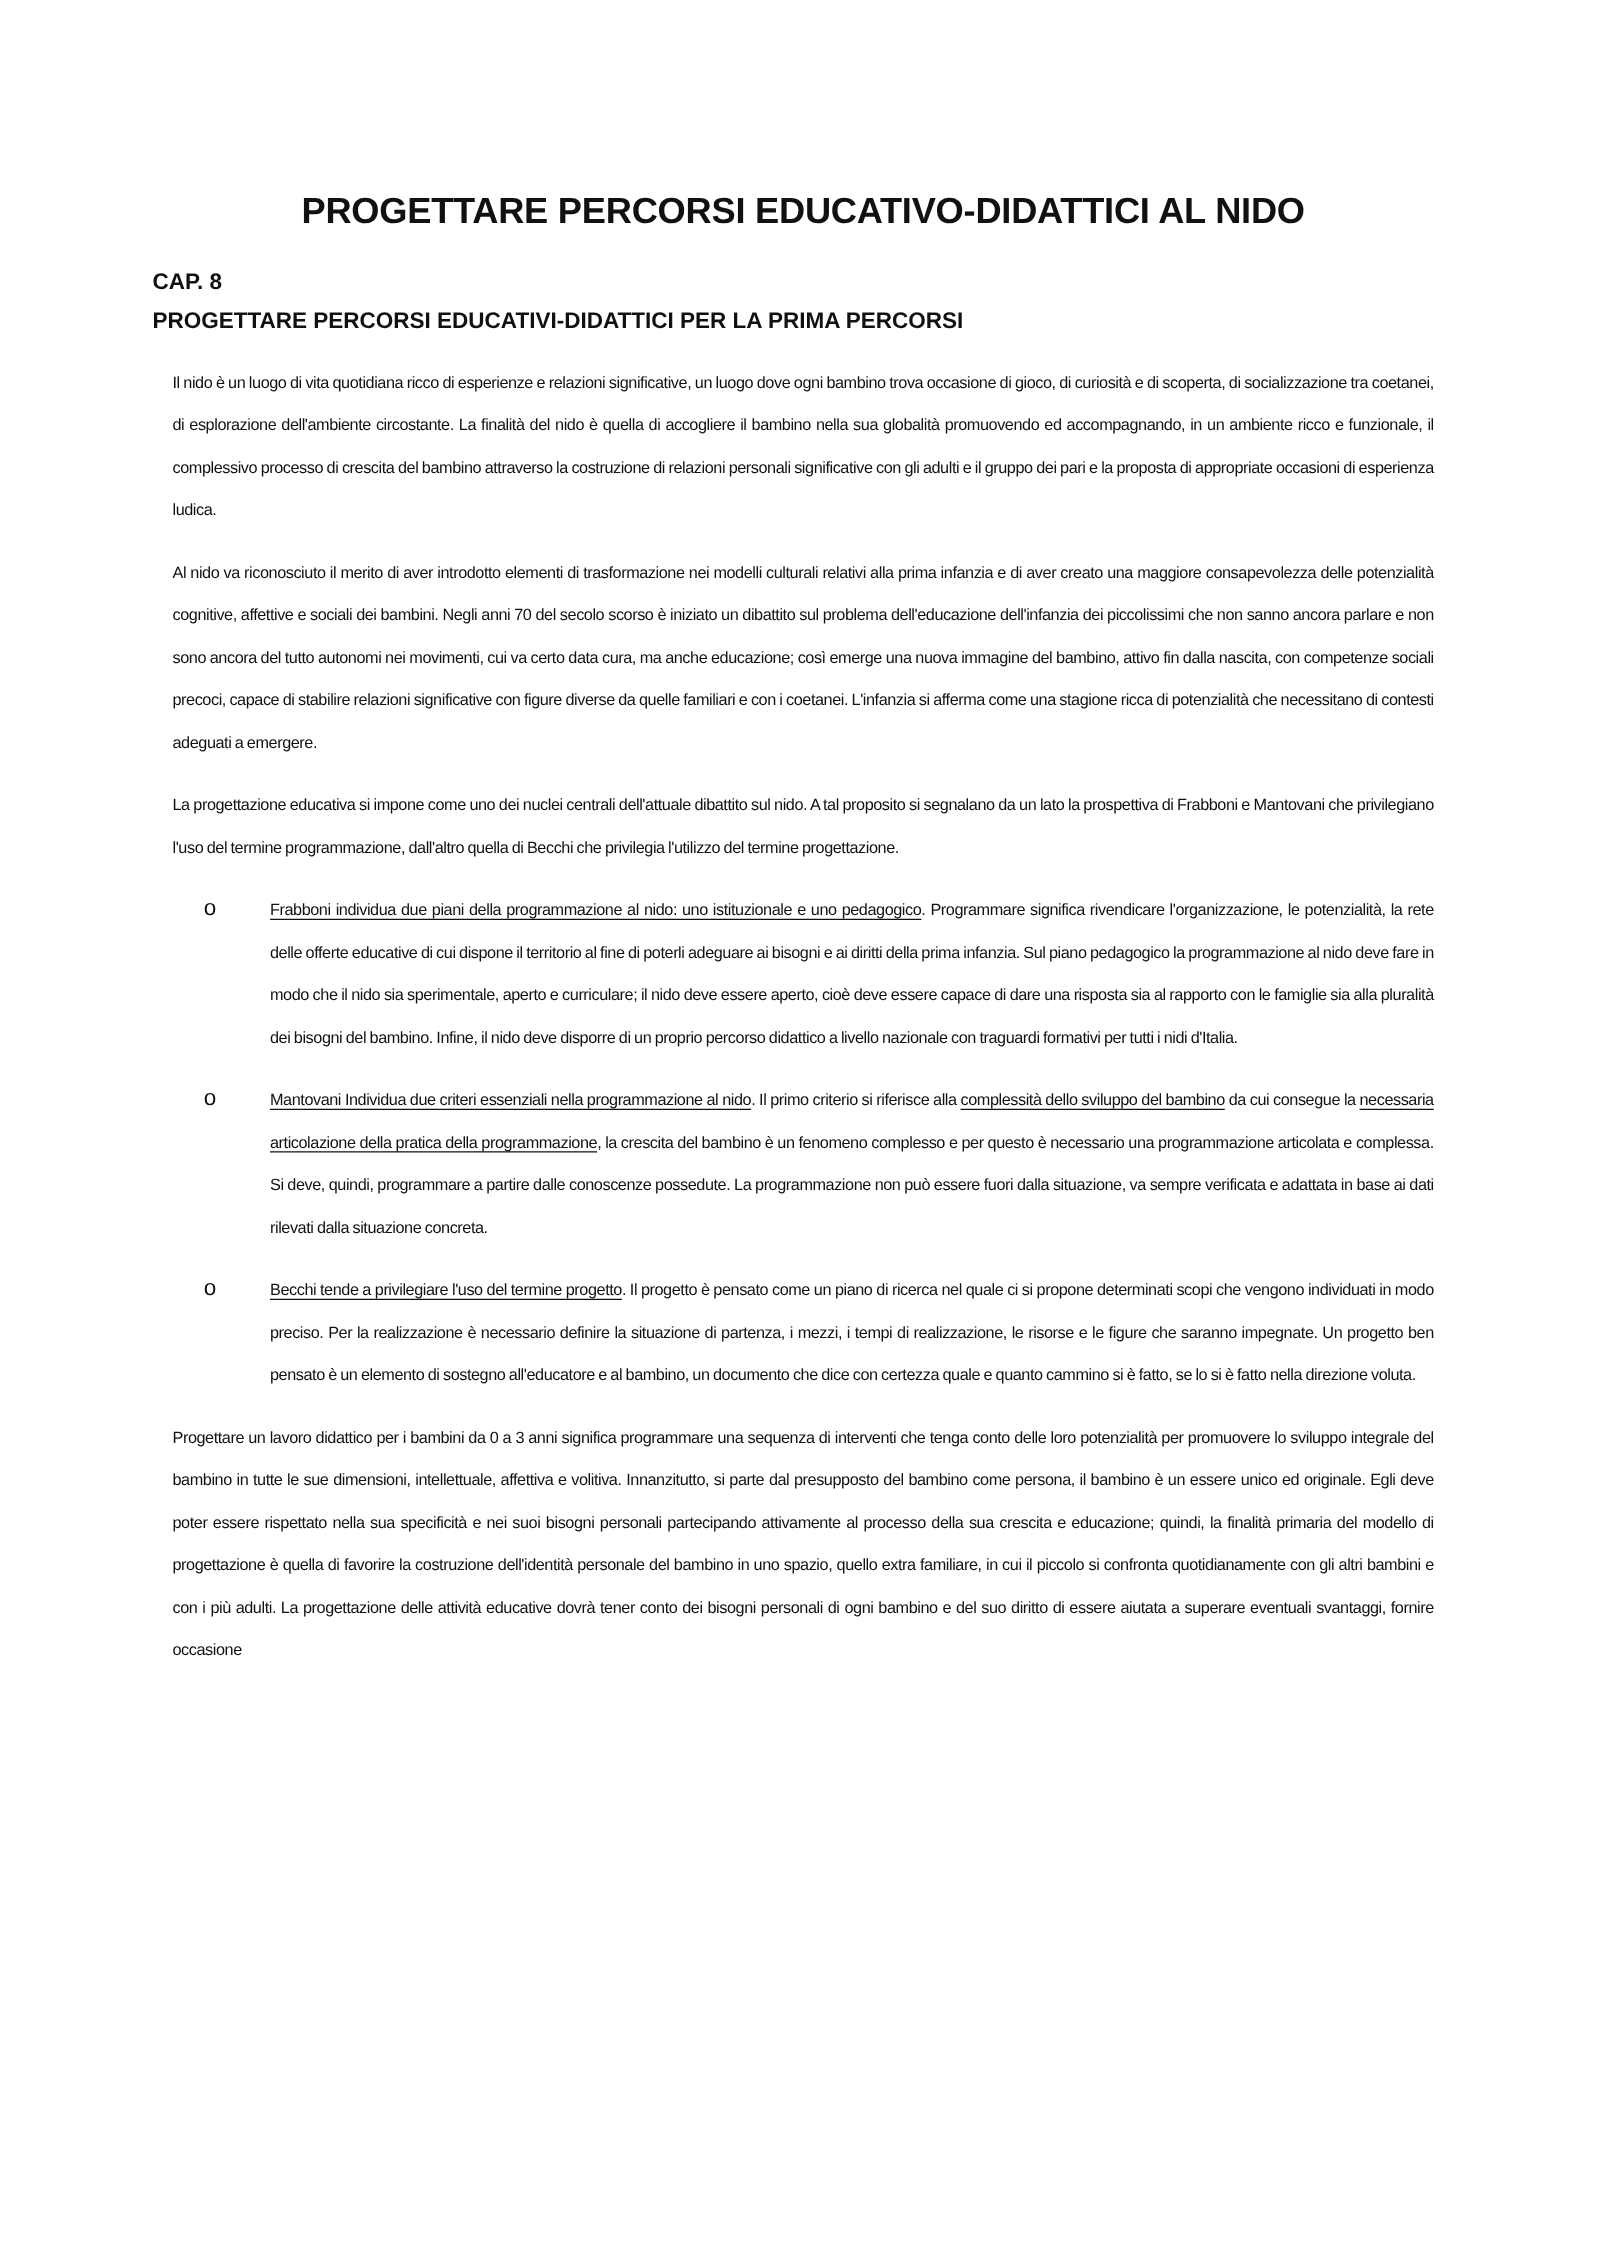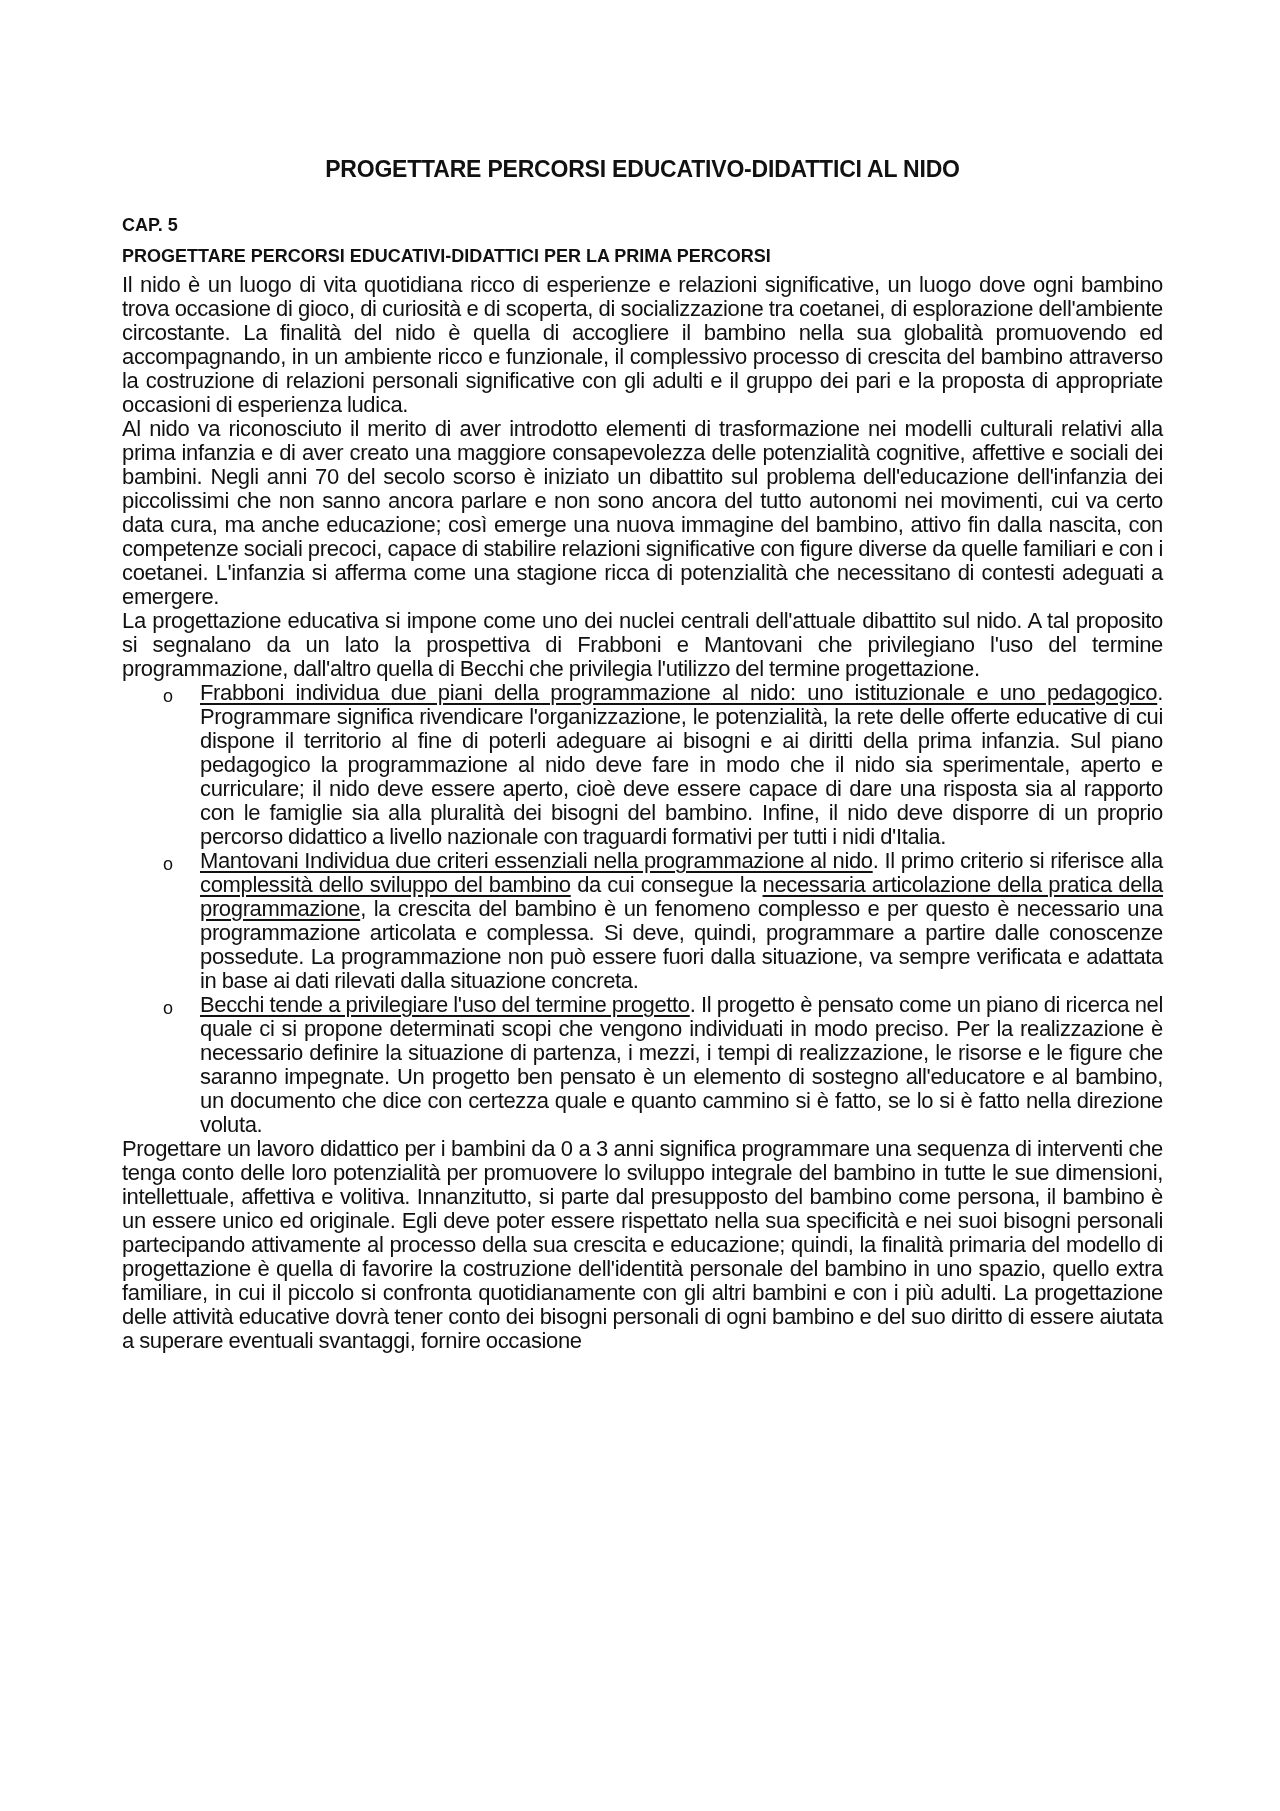--- a/index.html
+++ b/index.html
@@ -17,35 +17,35 @@
   }
   .page {
     position: absolute;
     left: 122px;
     top: 154px;
     width: 1041px;
   }
   .doc-title {
     text-align: center;
     font-weight: bold;
-    font-size: 23px;
+    font-size: 29px;
     line-height: 30px;
     margin: 0 0 26px 0;
     letter-spacing: -0.2px;
   }
   .chapter {
     font-weight: bold;
     font-size: 18px;
     line-height: 31.4px;
     margin: 0;
   }
   p.body {
-    font-size: 22px;
-    line-height: 24px;
-    margin: 0;
+    font-size: 13px;
+    line-height: 34px;
+    margin: 16px;
     text-align: justify;
     letter-spacing: -0.35px;
     word-spacing: -0.5px;
   }
   b { font-weight: normal; }
   u { text-underline-offset: 3px; }
   .list {
     list-style: none;
     margin: 0;
     padding: 0;
@@ -62,21 +62,21 @@
     line-height: 31.4px;
   }
 </style>
 </head>
 <body>
 
 <div class="page">
 
   <h1 class="doc-title">PROGETTARE PERCORSI EDUCATIVO-DIDATTICI AL NIDO</h1>
 
-  <div class="chapter">CAP. 5</div>
+  <div class="chapter">CAP. 8</div>
   <div class="chapter">PROGETTARE PERCORSI EDUCATIVI-DIDATTICI PER LA PRIMA PERCORSI</div>
 
   <p class="body">Il nido è un luogo di vita quotidiana ricco di esperienze e relazioni significative, un luogo dove ogni bambino trova occasione di gioco, di curiosità e di scoperta, di socializzazione tra coetanei, di esplorazione dell'ambiente circostante. La finalità del nido è quella di accogliere il bambino nella sua globalità promuovendo ed accompagnando, in un ambiente ricco e funzionale, il complessivo processo di crescita del bambino attraverso la costruzione di relazioni personali significative con gli adulti e il gruppo dei pari e la proposta di appropriate occasioni di esperienza ludica.</p>
 
   <p class="body">Al nido va riconosciuto il merito di aver introdotto elementi di trasformazione nei modelli culturali relativi alla prima infanzia e di aver creato una maggiore consapevolezza delle potenzialità cognitive, affettive e sociali dei bambini. Negli anni 70 del secolo scorso è iniziato un dibattito sul problema dell'educazione dell'infanzia dei piccolissimi che non sanno ancora parlare e non sono ancora del tutto autonomi nei movimenti, cui va certo data cura, ma anche educazione; così emerge una nuova immagine del bambino, attivo fin dalla nascita, con competenze sociali precoci, capace di stabilire relazioni significative con figure diverse da quelle familiari e con i coetanei. L'infanzia si afferma come una stagione ricca di potenzialità che necessitano di contesti adeguati a emergere.</p>
 
   <p class="body"><span>La progettazione educativa si impone come uno dei nuclei centrali dell'attuale dibattito sul nido. A tal proposito si segnalano da un lato la prospettiva di </span><b>Frabboni</b><span> e </span><b>Mantovani</b><span> che privilegiano l'uso del termine </span><b>programmazione</b><span>, dall'altro quella di </span><b>Becchi</b><span> che privilegia l'utilizzo del termine </span><b>progettazione</b><span>.</span></p>
 
   <ul class="list">
     <li class="list-item">

